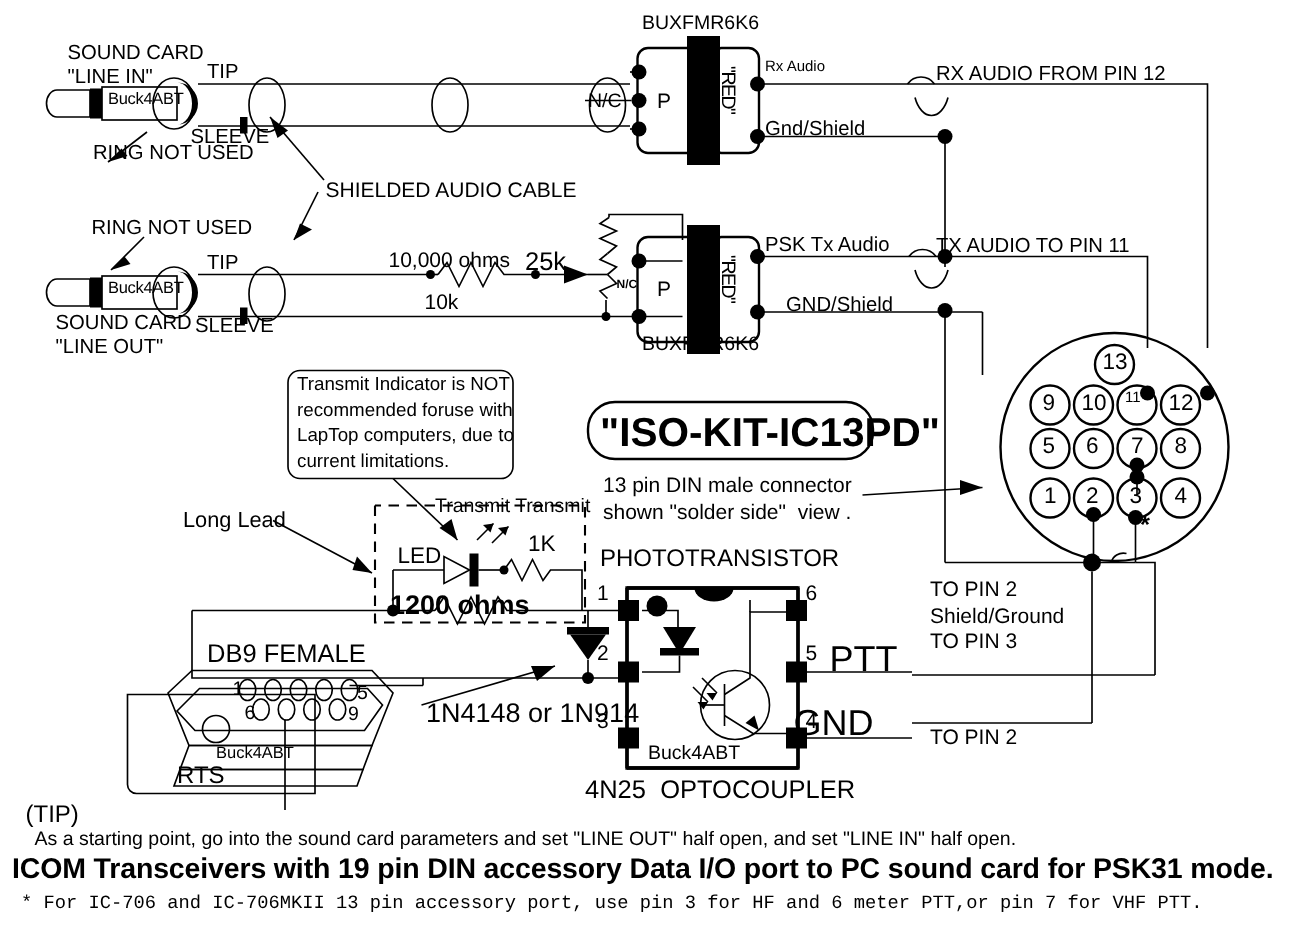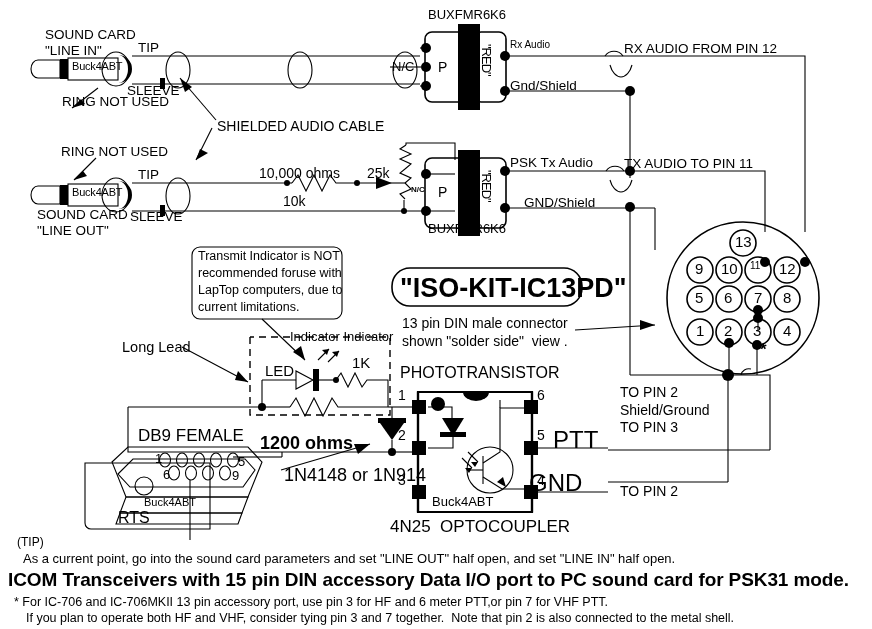--- a/index.html
+++ b/index.html
@@ -269,21 +269,21 @@
 
 <div class="lbl" style="left:61px;top:145px;font-size:13.5px;">RING NOT USED</div>
 <div class="lbl" style="left:72px;top:187px;font-size:11px;letter-spacing:-0.2px;">Buck4ABT</div>
 <div class="lbl" style="left:138px;top:168px;font-size:13.5px;">TIP</div>
 <div class="lbl" style="left:130px;top:210px;font-size:13.5px;">SLEEVE</div>
 <div class="lbl" style="left:37px;top:208px;font-size:13.5px;">SOUND CARD</div>
 <div class="lbl" style="left:37px;top:224px;font-size:13.5px;">"LINE OUT"</div>
 
 <div class="lbl" style="left:259px;top:166px;font-size:14px;">10,000 ohms</div>
 <div class="lbl" style="left:283px;top:194px;font-size:14px;">10k</div>
-<div class="lbl" style="left:367px;top:166px;font-size:14px;">25k</div>
+<div class="lbl" style="left:350px;top:166px;font-size:17px;">25k</div>
 
 <div class="lbl" style="left:428px;top:8px;font-size:13px;">BUXFMR6K6</div>
 <div class="lbl" style="left:438px;top:60px;font-size:14px;">P</div>
 <div class="lbl" style="left:479px;top:44px;font-size:13px;writing-mode:vertical-rl;letter-spacing:-1px;">"RED"</div>
 <div class="lbl" style="left:392px;top:60px;font-size:13px;">N/C</div>
 <div class="lbl" style="left:510px;top:40px;font-size:10px;">Rx Audio</div>
 <div class="lbl" style="left:510px;top:79px;font-size:13.5px;">Gnd/Shield</div>
 <div class="lbl" style="left:624px;top:42px;font-size:13.5px;">RX AUDIO FROM PIN 12</div>
 
 <div class="lbl" style="left:438px;top:185px;font-size:14px;">P</div>
@@ -316,26 +316,26 @@
 <div class="lbl" style="left:724px;top:290px;font-size:15px;">6</div>
 <div class="lbl" style="left:754px;top:290px;font-size:15px;">7</div>
 <div class="lbl" style="left:783px;top:290px;font-size:15px;">8</div>
 <div class="lbl" style="left:696px;top:323px;font-size:15px;">1</div>
 <div class="lbl" style="left:724px;top:323px;font-size:15px;">2</div>
 <div class="lbl" style="left:753px;top:323px;font-size:15px;">3</div>
 <div class="lbl" style="left:783px;top:323px;font-size:15px;">4</div>
 <div class="lbl" style="left:760px;top:341px;font-size:17px;font-weight:bold;">*</div>
 
 <div class="lbl" style="left:122px;top:340px;font-size:14.5px;">Long Lead</div>
-<div class="lbl" style="left:290px;top:330px;font-size:13px;">Indicator Indicator</div>
+<div class="lbl" style="left:290px;top:330px;font-size:13px;">Transmit Transmit</div>
 <div class="lbl" style="left:265px;top:363px;font-size:15px;">LED</div>
 <div class="lbl" style="left:352px;top:355px;font-size:15px;">1K</div>
 
 <div class="lbl" style="left:400px;top:365px;font-size:16px;">PHOTOTRANSISTOR</div>
-<div class="lbl" style="left:260px;top:434px;font-size:18px;font-weight:bold;">1200 ohms</div>
+<div class="lbl" style="left:260px;top:394px;font-size:18px;font-weight:bold;">1200 ohms</div>
 <div class="lbl" style="left:284px;top:466px;font-size:18px;">1N4148 or 1N914</div>
 <div class="lbl" style="left:432px;top:495px;font-size:13px;">Buck4ABT</div>
 <div class="lbl" style="left:390px;top:518px;font-size:17px;">4N25  OPTOCOUPLER</div>
 <div class="lbl" style="left:398px;top:388px;font-size:14px;">1</div>
 <div class="lbl" style="left:398px;top:428px;font-size:14px;">2</div>
 <div class="lbl" style="left:398px;top:473px;font-size:14px;">3</div>
 <div class="lbl" style="left:537px;top:388px;font-size:14px;">6</div>
 <div class="lbl" style="left:537px;top:428px;font-size:14px;">5</div>
 <div class="lbl" style="left:537px;top:473px;font-size:14px;">4</div>
 <div class="lbl" style="left:553px;top:427px;font-size:24px;">PTT</div>
@@ -347,19 +347,18 @@
 <div class="lbl" style="left:620px;top:484px;font-size:14px;">TO PIN 2</div>
 
 <div class="lbl" style="left:138px;top:427px;font-size:17px;">DB9 FEMALE</div>
 <div class="lbl" style="left:155px;top:452px;font-size:13px;">1</div>
 <div class="lbl" style="left:238px;top:455px;font-size:13px;">5</div>
 <div class="lbl" style="left:163px;top:468px;font-size:13px;">6</div>
 <div class="lbl" style="left:232px;top:469px;font-size:13px;">9</div>
 <div class="lbl" style="left:144px;top:497px;font-size:11px;">Buck4ABT</div>
 <div class="lbl" style="left:118px;top:510px;font-size:16px;">RTS</div>
 
-<div class="lbl" style="left:17px;top:536px;font-size:12px;">(TIP)</div>
-<div class="lbl" style="left:23px;top:552px;font-size:13px;">As a current point, go into the sound card parameters and set "LINE OUT" half open, and set "LINE IN" half open.</div>
-<div class="lbl" style="left:8px;top:570px;font-size:19px;font-weight:bold;letter-spacing:-0.1px;">ICOM Transceivers with 15 pin DIN accessory Data I/O port to PC sound card for PSK31 mode.</div>
-<div class="lbl" style="left:14px;top:596px;font-size:12.5px;">* For IC-706 and IC-706MKII 13 pin accessory port, use pin 3 for HF and 6 meter PTT,or pin 7 for VHF PTT.</div>
-<div class="lbl" style="left:26px;top:612px;font-size:12.5px;">If you plan to operate both HF and VHF, consider tying pin 3 and 7 together.  Note that pin 2 is also connected to the metal shell.</div>
+<div class="lbl" style="left:17px;top:536px;font-size:16px;">(TIP)</div>
+<div class="lbl" style="left:23px;top:552px;font-size:13px;">As a starting point, go into the sound card parameters and set "LINE OUT" half open, and set "LINE IN" half open.</div>
+<div class="lbl" style="left:8px;top:570px;font-size:19px;font-weight:bold;letter-spacing:-0.1px;">ICOM Transceivers with 19 pin DIN accessory Data I/O port to PC sound card for PSK31 mode.</div>
+<div class="lbl" style="left:14px;top:596px;font-size:12.5px;font-family:Liberation Mono, monospace;">* For IC-706 and IC-706MKII 13 pin accessory port, use pin 3 for HF and 6 meter PTT,or pin 7 for VHF PTT.</div>
 
 </div>
 
 </body></html>

